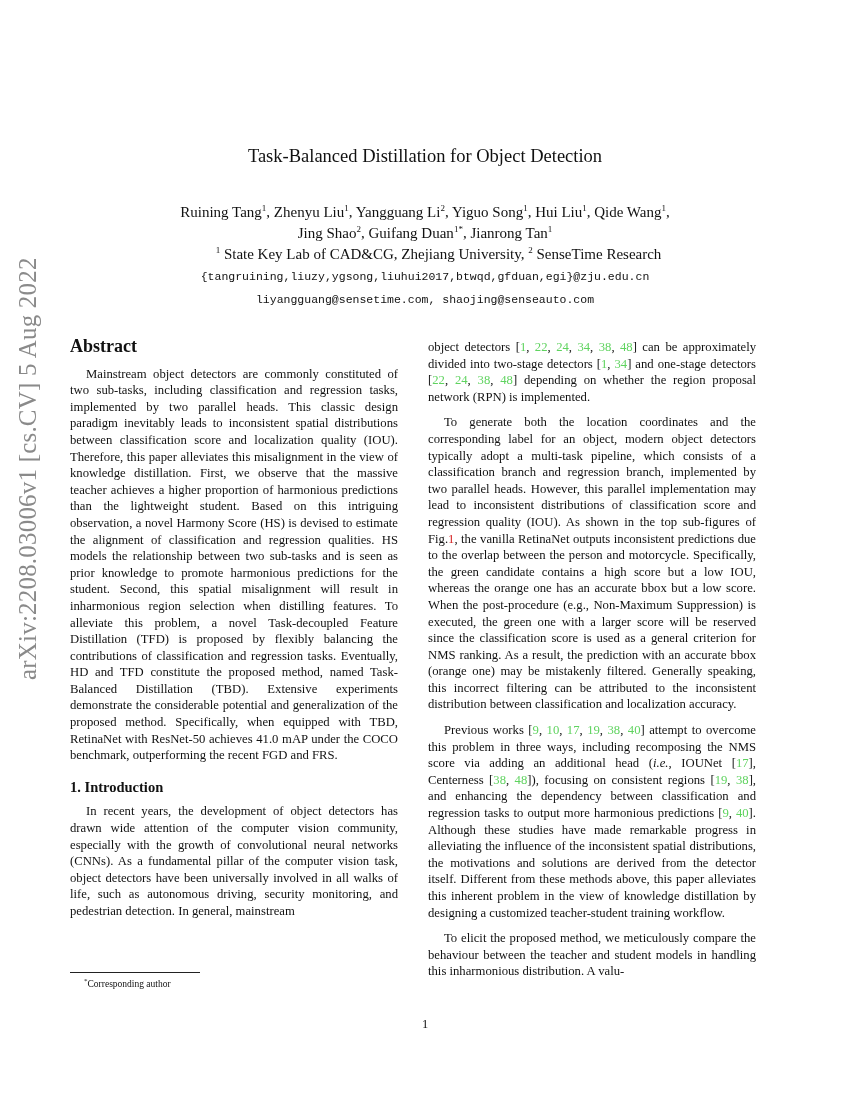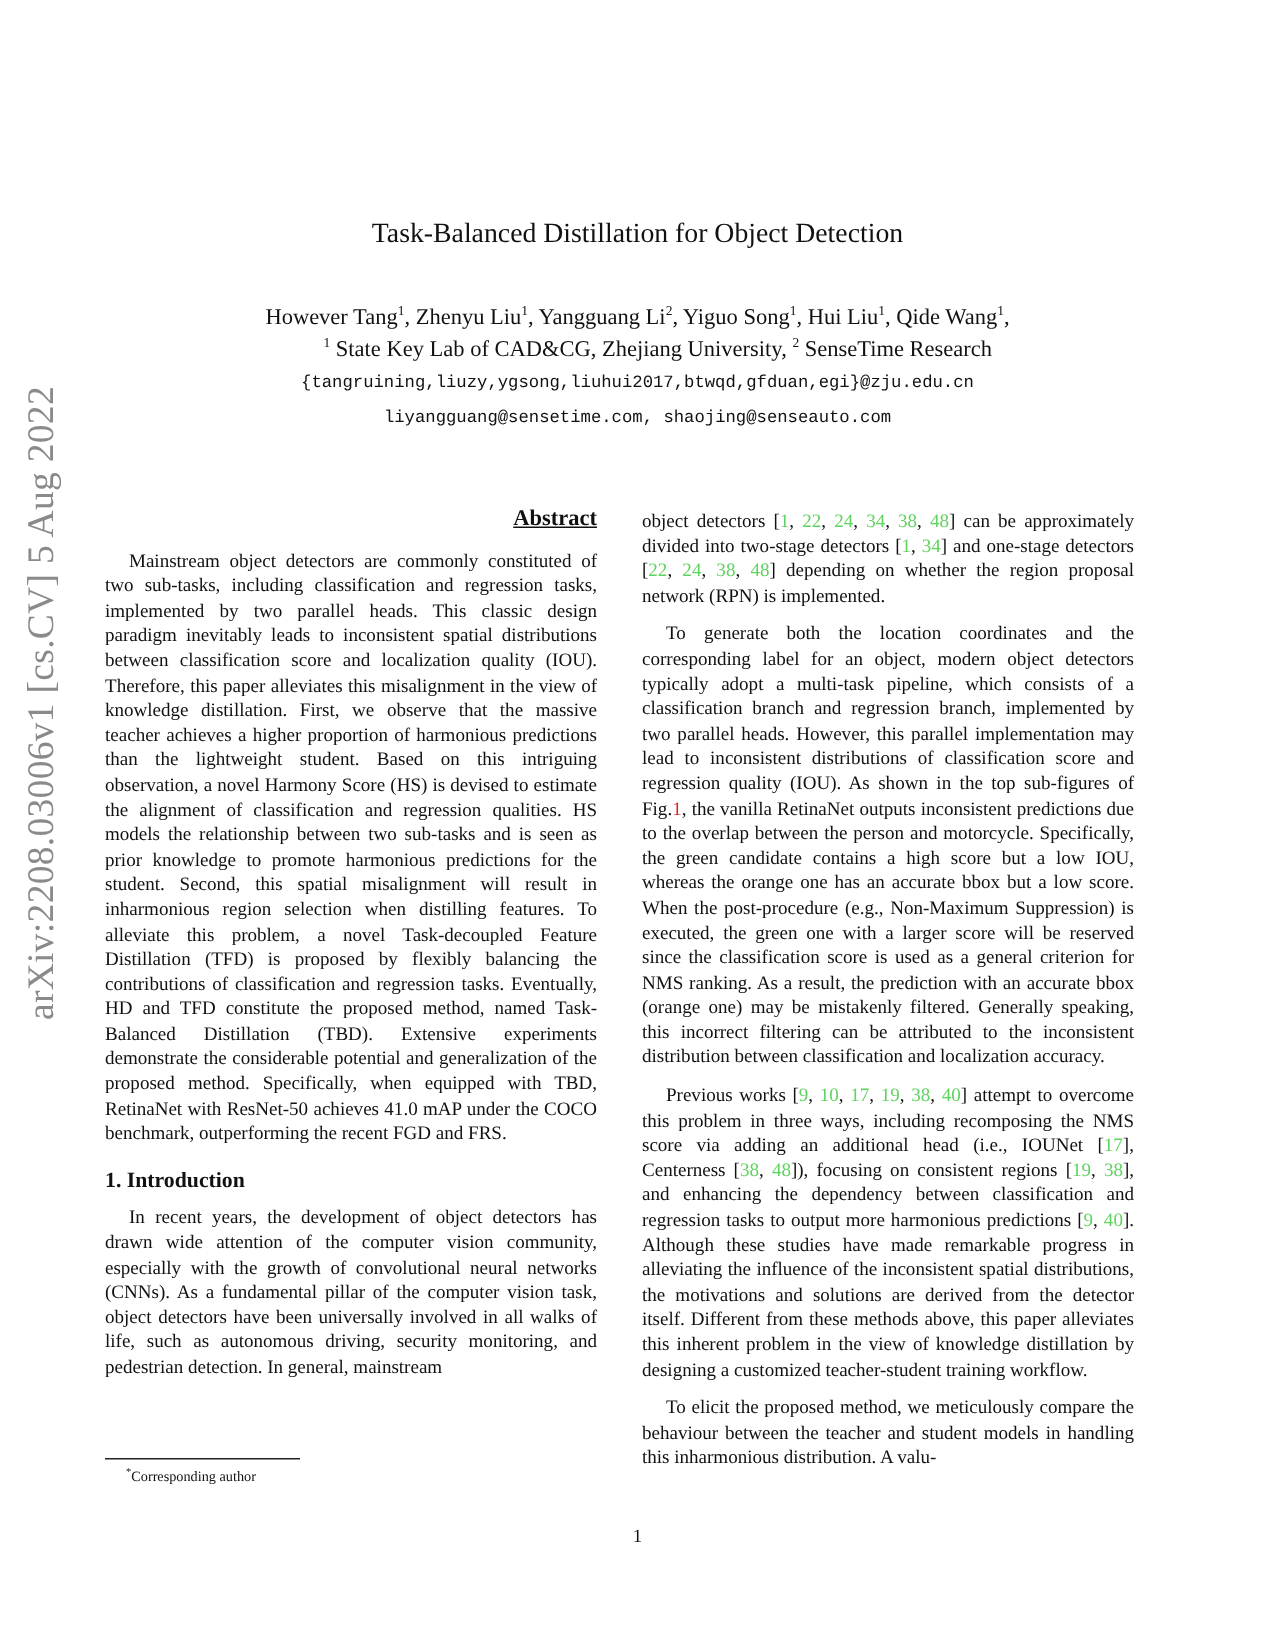--- a/index.html
+++ b/index.html
@@ -18,43 +18,44 @@
   .authors {
     position: absolute; top: 202px; left: 0; width: 850px; text-align: center;
     font-size: 15px; line-height: 21px;
   }
   .authors sup { font-size: 9px; vertical-align: 6px; line-height: 0; }
   .affil { font-size: 15px; padding-left: 27px; }
   .email { font-family: "Liberation Mono", "DejaVu Sans Mono", monospace; font-size: 11.5px; line-height: 23px; }
   .col { position: absolute; width: 328px; font-size: 12.7px; line-height: 16.6px; text-align: justify; }
   .col.left { left: 70px; top: 338px; }
   .col.right { left: 428px; top: 339px; }
-  .heading-center { text-align: right; font-weight: bold; font-size: 15px; margin: 0 0 11px 0; text-decoration: underline; }
+  .heading-center { text-align: left; font-weight: bold; font-size: 18px; margin: 0 0 11px 0; }
   .abstract { text-indent: 16px; margin: 0; }
   .section-heading { font-weight: bold; font-size: 14.5px; margin: 15px 0 8px 0; }
   p.body { margin: 0 0 0 0; text-indent: 16px; }
   p.body.first { text-indent: 0; }
   p.body + p.body { margin-top: 9px; }
   .cite { color: #5fd35f; }
   .figref { color: #d62828; }
   .foot-rule { position: absolute; left: 70px; top: 972px; width: 130px; border-top: 1px solid #222; }
   .footnote { position: absolute; left: 84px; top: 977px; font-size: 9.5px; }
   .footnote sup { font-size: 7px; }
   .page-number { position: absolute; top: 1017px; left: 0; width: 850px; text-align: center; font-size: 12.5px; }
-  .it { }
+  .it { font-style: italic; }
 </style>
 </head>
 <body>
 
 <div class="arxiv-stamp">arXiv:2208.03006v1  [cs.CV]  5 Aug 2022</div>
 
 <div class="title">Task-Balanced Distillation for Object Detection</div>
 
 <div class="authors">
-  <div id="authors-line1"><span>However Tang</span><sup>1</sup>, <span>Zhenyu Liu</span><sup>1</sup>, <span>Yangguang Li</span><sup>2</sup>, <span>Yiguo Song</span><sup>1</sup>, <span>Hui Liu</span><sup>1</sup>, <span>Qide Wang</span><sup>1</sup>, </div>
+  <div id="authors-line1"><span>Ruining Tang</span><sup>1</sup>, <span>Zhenyu Liu</span><sup>1</sup>, <span>Yangguang Li</span><sup>2</sup>, <span>Yiguo Song</span><sup>1</sup>, <span>Hui Liu</span><sup>1</sup>, <span>Qide Wang</span><sup>1</sup>, </div>
+  <div id="authors-line2"><span>Jing Shao</span><sup>2</sup>, <span>Guifang Duan</span><sup>1*</sup>, <span>Jianrong Tan</span><sup>1</sup></div>
   <div class="affil">
     <sup>1</sup>
     <span>State Key Lab of CAD&amp;CG, Zhejiang University,</span>
     <sup>2</sup>
     <span>SenseTime Research</span>
   </div>
   <div class="email">{tangruining,liuzy,ygsong,liuhui2017,btwqd,gfduan,egi}@zju.edu.cn</div>
   <div class="email">liyangguang@sensetime.com, shaojing@senseauto.com</div>
 </div>
 

